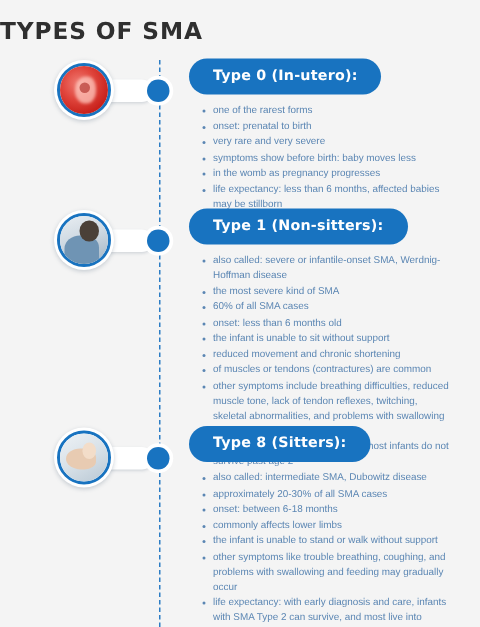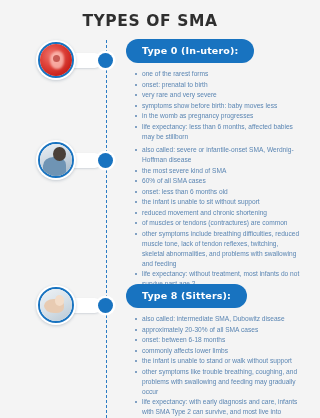--- a/index.html
+++ b/index.html
@@ -8,21 +8,20 @@
   }
   body {
     width: 300px;
     height: 418px;
     background: #f4f4f4;
     font-family: "Liberation Sans", sans-serif;
     overflow: hidden;
     position: relative;
   }
   #page-title {
-    text-align: center;
     font-size: 15.5px;
     font-weight: bold;
     letter-spacing: 0.6px;
     color: #2f2f2f;
     padding-top: 12px;
     margin: 0;
     font-family: "DejaVu Sans", sans-serif;
   }
 
   
@@ -264,20 +263,21 @@
     <div class="media-cluster">
       <div class="connector-stub"></div>
       <div class="photo-ring">
         <div class="photo-inner">
           <div class="art-baby-held"></div>
         </div>
       </div>
       <div class="node-dot"></div>
     </div>
     <div class="content-col">
+      <span class="type-badge">Type 1 (Non-sitters):</span>
       <ul class="bullet-list">
         <li>also called: severe or infantile-onset SMA, Werdnig-Hoffman disease</li>
         <li>the most severe kind of SMA</li>
         <li>60% of all SMA cases</li>
         <li>onset: less than 6 months old</li>
         <li>the infant is unable to sit without support</li>
         <li>reduced movement and chronic shortening</li>
         <li>of muscles or tendons (contractures) are common</li>
         <li>other symptoms include breathing difficulties, reduced muscle tone, lack of tendon reflexes, twitching, skeletal abnormalities, and problems with swallowing and feeding</li>
         <li>life expectancy: without treatment, most infants do not survive past age 2</li>

